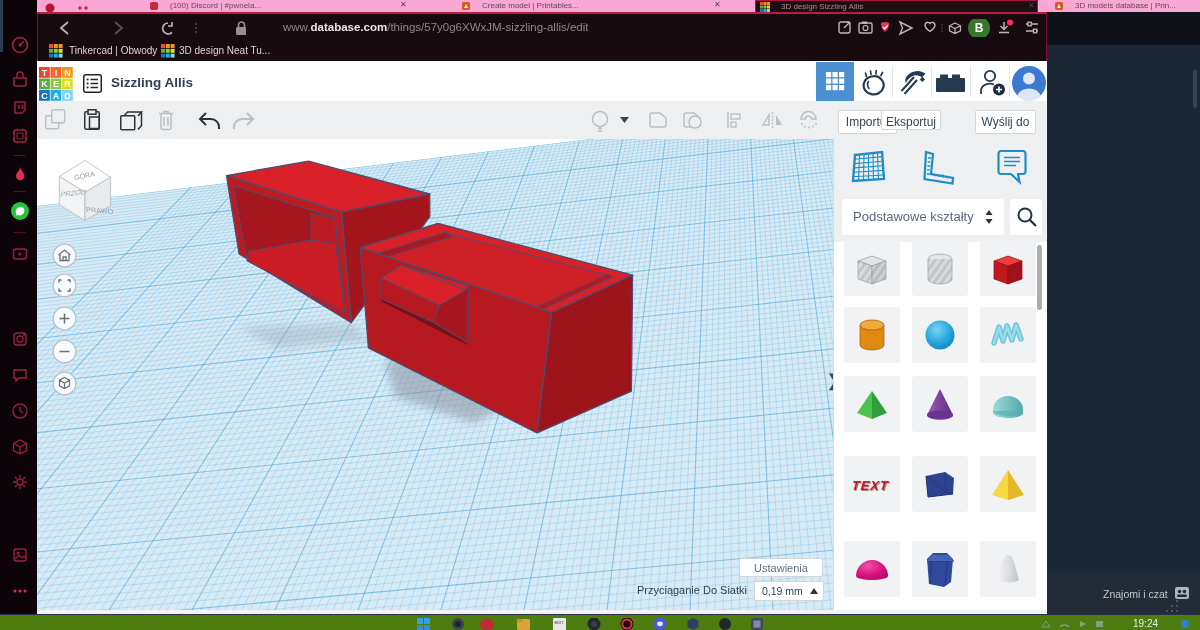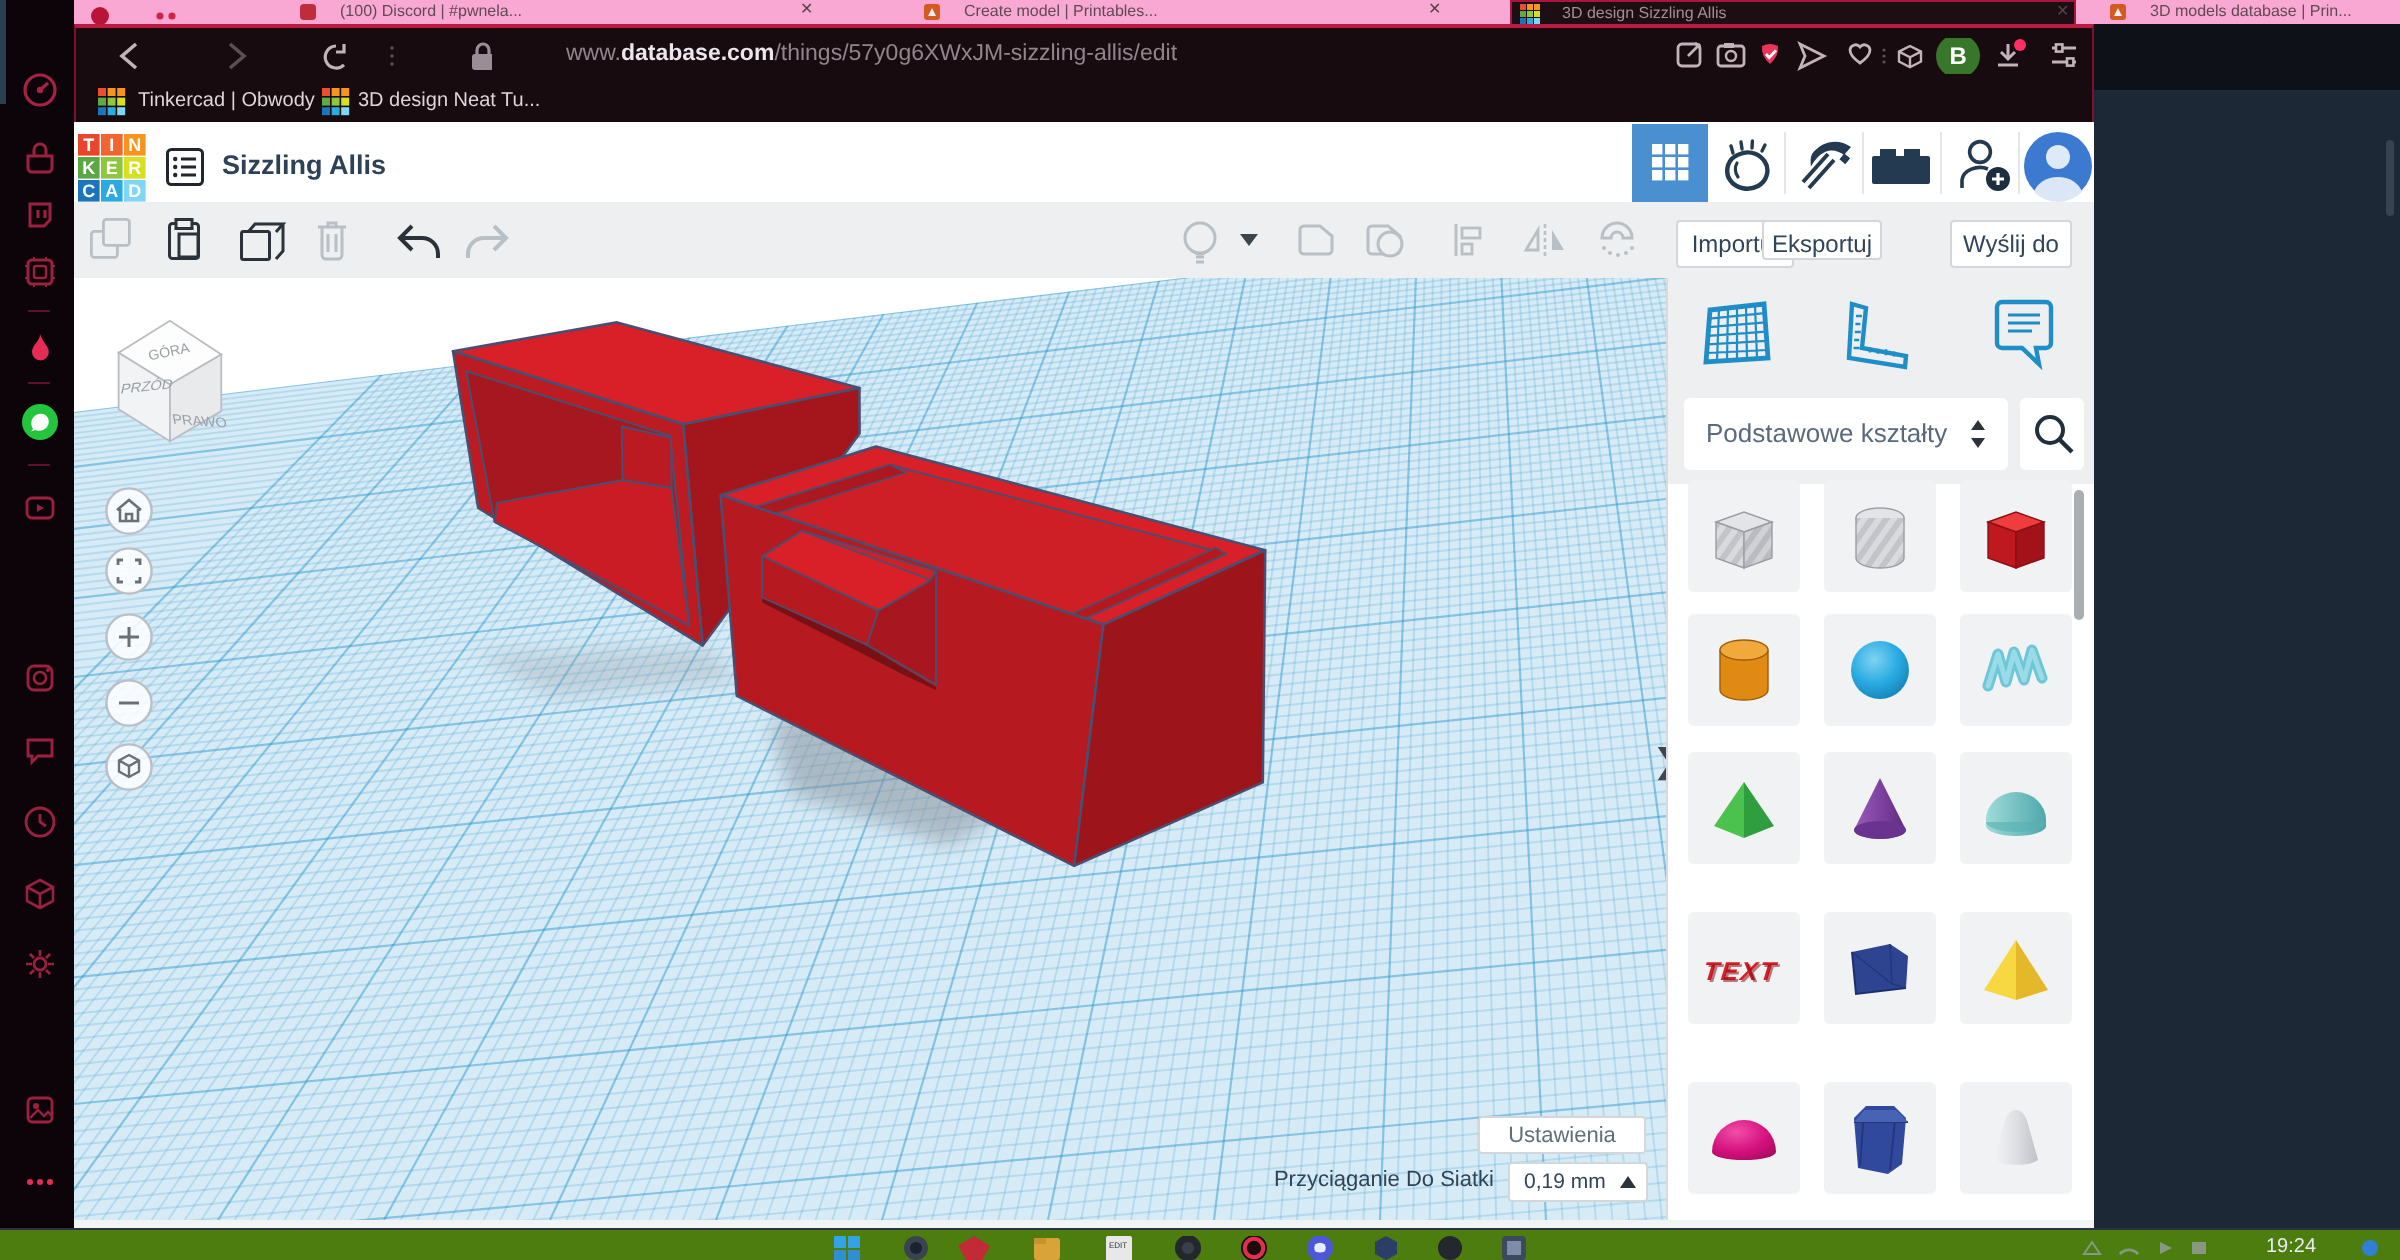--- a/index.html
+++ b/index.html
@@ -13,20 +13,37 @@
 #tkheader{left:37px;top:61px;width:1010px;height:40px;background:#ffffff}
 #toolbar{left:37px;top:101px;width:1010px;height:38px;background:#edeff0}
 #viewport{left:37px;top:139px;width:796px;height:471px;background:#fff;overflow:hidden}
 #botstrip{left:37px;top:610px;width:1010px;height:4px;background:#f2f3f4}
 #rpanel{left:833px;top:139px;width:214px;height:471px;background:#fff;border-left:1px solid #d8dbde}
 svg{display:block}
 .btn{position:absolute;background:#fff;border:1px solid #d3d7da;border-radius:2px;color:#30455a;font-size:12px;text-align:center}
 </style></head><body>
 <div id="desktop" class="abs">
     <div class="dtop"></div>
+<div id="friends">
+      <span style="position:absolute;left:56px;top:16px;color:#c2c7cd;font-size:10.5px">Znajomi i czat</span>
+<svg class="abs" style="left:128px;top:15px" width="14" height="12">
+        <rect x="0" y="0" width="14" height="12" rx="2" fill="#aeb4bc"></rect>
+        <circle cx="4.5" cy="4.5" r="1.8" fill="#222b36"></circle>
+        <circle cx="9.5" cy="4.5" r="1.8" fill="#222b36"></circle>
+        <rect x="2" y="7.5" width="10" height="2.6" rx="1.3" fill="#222b36"></rect>
+      </svg>
+<svg class="abs" style="left:118px;top:26px" width="16" height="16">
+<circle cx="12" cy="3" r="1.1" fill="#5c6470"></circle>
+        <circle cx="12" cy="8" r="1.1" fill="#5c6470"></circle>
+        <circle cx="12" cy="13" r="1.1" fill="#5c6470"></circle>
+        <circle cx="7" cy="8" r="1.1" fill="#5c6470"></circle>
+        <circle cx="7" cy="13" r="1.1" fill="#5c6470"></circle>
+        <circle cx="2" cy="13" r="1.1" fill="#5c6470"></circle>
+      </svg>
+</div>
 <div class="abs" style="left:146px;top:70px;width:4px;height:38px;background:#39434f;border-radius:2px"></div>
 </div>
 <div id="taskbar" class="abs">
 <svg class="abs" style="left:417px;top:3px" width="360" height="13">
 <rect x="0" y="0" width="6" height="6" fill="#35a2e8"></rect>
       <rect x="7" y="0" width="6" height="6" fill="#35a2e8"></rect>
       <rect x="0" y="7" width="6" height="6" fill="#2f8fd0"></rect>
       <rect x="7" y="7" width="6" height="6" fill="#2f8fd0"></rect>
 <circle cx="41" cy="6" r="6" fill="#3a4350"></circle>
       <circle cx="41" cy="6" r="3" fill="#1b2230"></circle>

